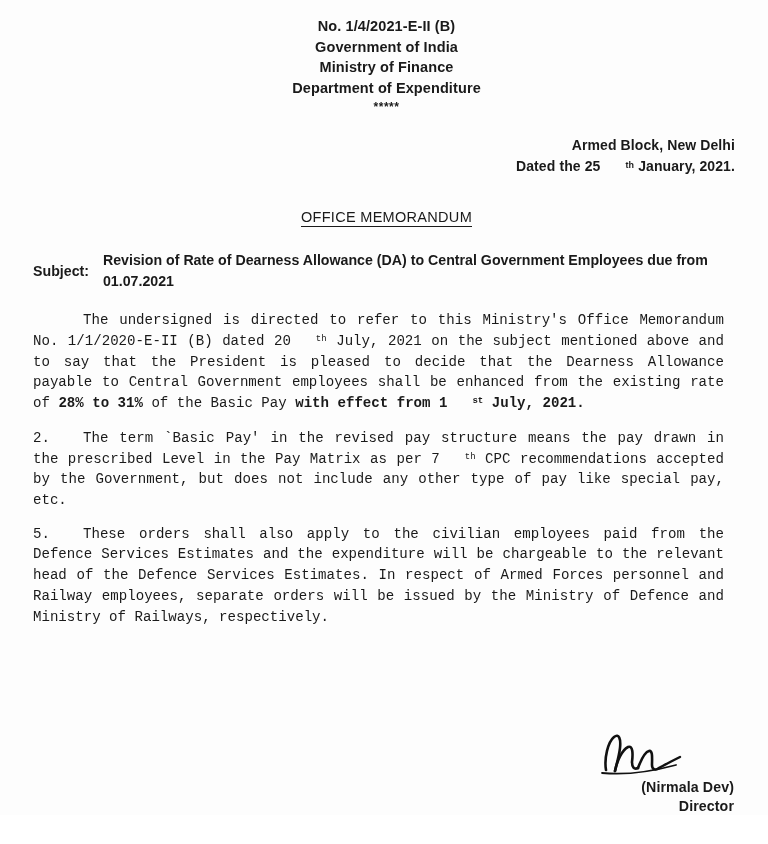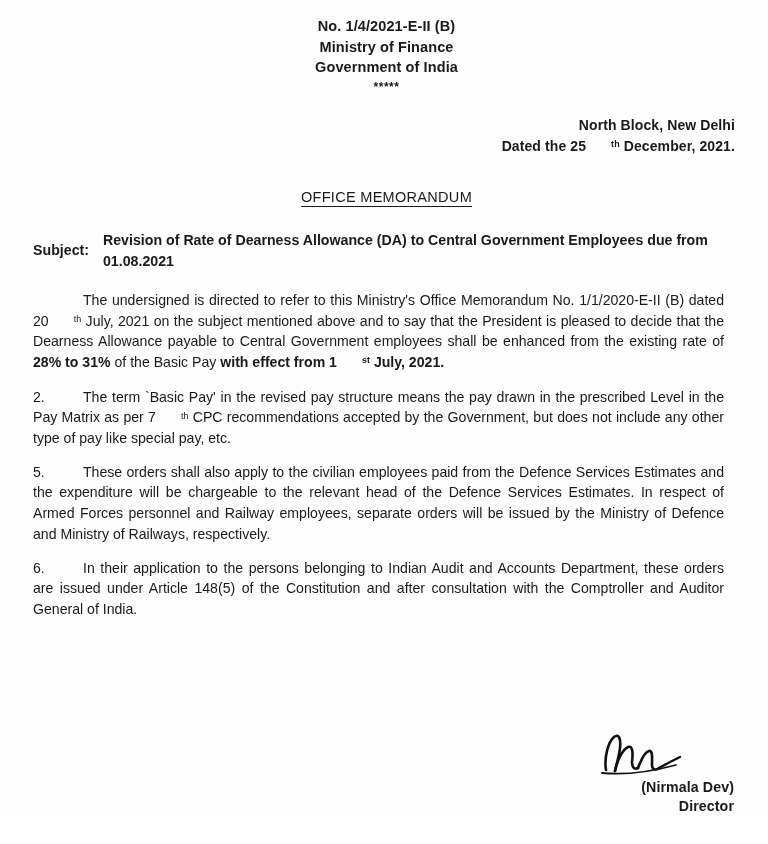--- a/index.html
+++ b/index.html
@@ -89,20 +89,21 @@
   }
 
   
   .body-block { margin-top: 18px; }
   p.para {
     margin: 0 16px 13px 0;
     font-size: 14.1px;
     line-height: 1.47;
     text-align: justify;
     text-justify: inter-word;
+    font-family: Liberation Mono, monospace;
   }
   p.para.first {
     text-indent: 50px;
     margin-bottom: 14px;
   }
   p.para .num {
     display: inline-block;
     width: 50px;
   }
   sup {
@@ -141,57 +142,57 @@
   }
 </style>
 </head>
 <body>
 
 <div class="page">
   <div class="content">
 
     <div class="doc-header">
       <div>No. 1/4/2021-E-II (B)</div>
+      <div>Government of India</div>
       <div>Ministry of Finance</div>
-      <div>Government of India</div>
+      <div>Department of Expenditure</div>
       <div class="stars">*****</div>
     </div>
 
     <div class="place-date">
-      <div>North Block, New Delhi</div>
+      <div>Armed Block, New Delhi</div>
       <div>
         <span>Dated the</span>
         <span>25</span><sup>th</sup>
-        <span>December, 2021.</span>
+        <span>January, 2021.</span>
       </div>
     </div>
 
     <div class="om-title-wrap">
       <span class="om-title">OFFICE MEMORANDUM</span>
     </div>
 
     <div class="subject">
       <span class="subject-label">Subject:</span>
       <span class="subject-text">
         <span>Revision of Rate of Dearness Allowance (DA) to Central Government Employees due from</span>
-        <span>01.08.2021</span>
+        <span>01.07.2021</span>
       </span>
     </div>
 
     <div class="body-block">
 
       <p class="para first"><span>The undersigned is directed to refer to this Ministry's Office Memorandum No. 1/1/2020-E-II (B) dated 20</span><sup>th</sup><span> July, 2021 on the subject mentioned above and to say that the President is pleased to decide that the Dearness Allowance payable to Central Government employees shall be enhanced from the existing rate of </span><b>28% to 31%</b><span> of the Basic Pay </span><b>with effect from 1</b><b><sup>st</sup></b><b> July, 2021.</b></p>
 
       <p class="para"><span class="num">2.</span><span>The term `Basic Pay' in the revised pay structure means the pay drawn in the prescribed Level in the Pay Matrix as per 7</span><sup>th</sup><span> CPC recommendations accepted by the Government, but does not include any other type of pay like special pay, etc.</span></p>
 
 
 
       <p class="para"><span class="num">5.</span><span>These orders shall also apply to the civilian employees paid from the Defence Services Estimates and the expenditure will be chargeable to the relevant head of the Defence Services Estimates. In respect of Armed Forces personnel and Railway employees, separate orders will be issued by the Ministry of Defence and Ministry of Railways, respectively.</span></p>
 
-      <p class="para"><span class="num">6.</span><span>In their application to the persons belonging to Indian Audit and Accounts Department, these orders are issued under Article 148(5) of the Constitution and after consultation with the Comptroller and Auditor General of India.</span></p>
 
     </div>
   </div>
 
   <div class="sign-block">
     <div class="signature">
       <svg width="110" height="46" viewBox="0 0 110 46" fill="none" aria-hidden="true">
         <path d="M18 40 C16 28, 20 12, 26 7 C31 3, 33 9, 32 18 C31 27, 28 36, 27 41" stroke="#111" stroke-width="2.6" stroke-linecap="round" fill="none"></path>
         <path d="M27 41 C29 31, 34 20, 40 17 C45 15, 45 24, 44 32 C44 37, 46 40, 50 38" stroke="#111" stroke-width="2.6" stroke-linecap="round" fill="none"></path>
         <path d="M50 38 C53 30, 57 22, 61 21 C65 20, 64 29, 64 35 C64 39, 67 41, 71 38" stroke="#111" stroke-width="2.6" stroke-linecap="round" fill="none"></path>

